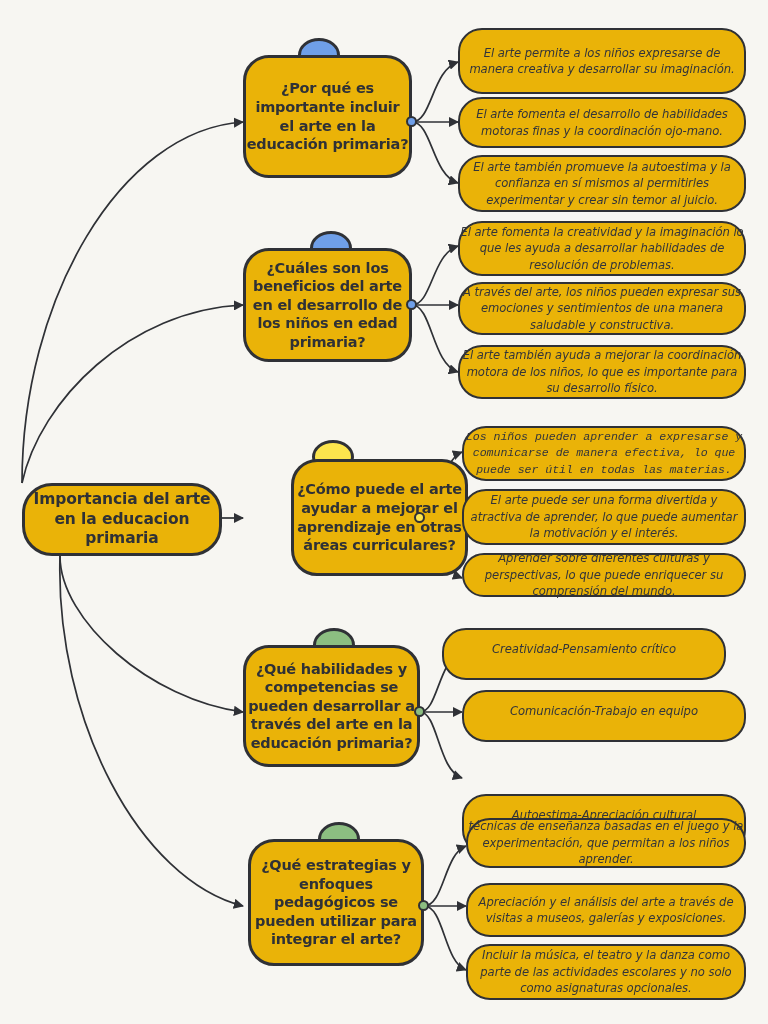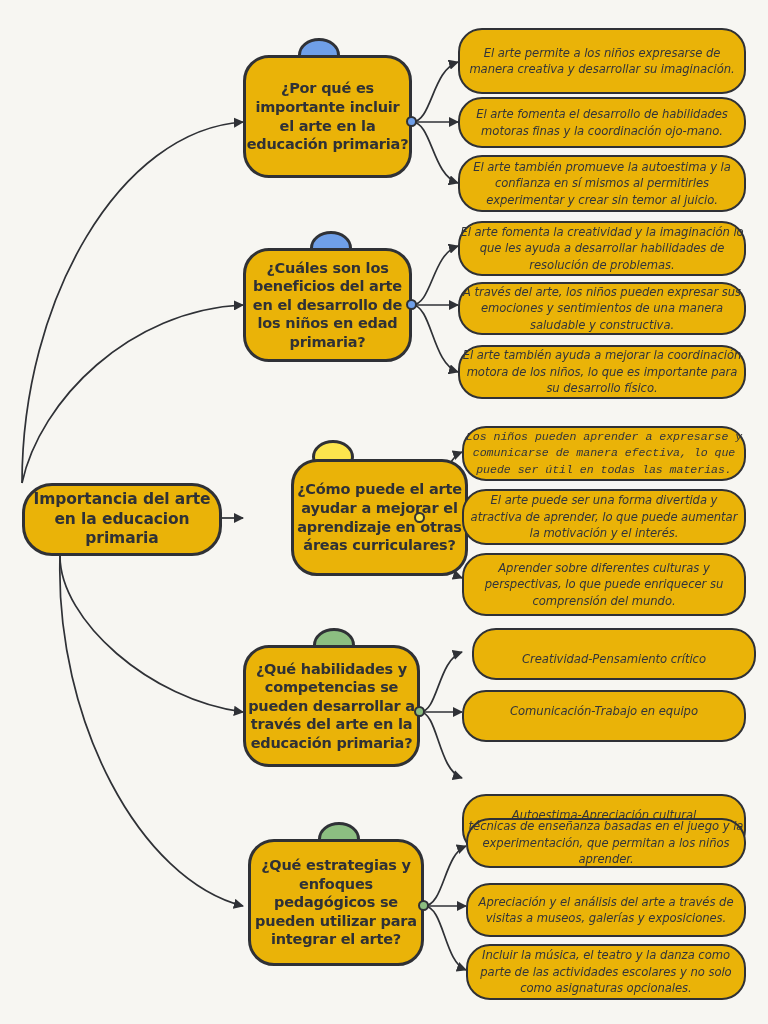--- a/index.html
+++ b/index.html
@@ -199,31 +199,31 @@
     <span class="node-text">¿Cómo puede el arte ayudar a mejorar el aprendizaje en otras áreas curriculares?</span>
   </div>
   <div class="hub" style="left:414px; top:512px; background:#fce54d;"></div>
 
   <div class="node leaf" style="left:462px; top:426px; width:284px; height:55px;font-family:Liberation Mono, monospace;">
     <span class="node-text">Los niños pueden aprender a expresarse y comunicarse de manera efectiva, lo que puede ser útil en todas las materias.</span>
   </div>
   <div class="node leaf" style="left:462px; top:489px; width:284px; height:56px;">
     <span class="node-text">El arte puede ser una forma divertida y atractiva de aprender, lo que puede aumentar la motivación y el interés.</span>
   </div>
-  <div class="node leaf" style="left:462px; top:553px; width:284px; height:63px;">
+  <div class="node leaf" style="left:462px; top:553px; width:284px; height:44px;">
     <span class="node-text">Aprender sobre diferentes culturas y perspectivas, lo que puede enriquecer su comprensión del mundo.</span>
   </div>
 
   <div class="badge" style="left:313px; top:628px; background:#8cbe81;"></div>
   <div class="node branch" style="left:243px; top:645px; width:177px; height:122px;justify-content:center;">
     <span class="node-text">¿Qué habilidades y competencias se pueden desarrollar a través del arte en la educación primaria?</span>
   </div>
   <div class="hub" style="left:414px; top:706px; background:#8cbe81;"></div>
 
-  <div class="node leaf top-align" style="left:472px; top:628px; width:284px; height:52px;align-items:center;">
+  <div class="node leaf top-align" style="left:442px; top:628px; width:284px; height:52px;">
     <span class="node-text">Creatividad-Pensamiento crítico</span>
   </div>
   <div class="node leaf top-align" style="left:462px; top:690px; width:284px; height:52px;">
     <span class="node-text">Comunicación-Trabajo en equipo</span>
   </div>
   <div class="node leaf top-align" style="left:462px; top:752px; width:284px; height:60px;margin-top:42px;">
     <span class="node-text">Autoestima-Apreciación cultural</span>
   </div>
 
   <div class="badge" style="left:318px; top:822px; background:#8cbe81;"></div>

